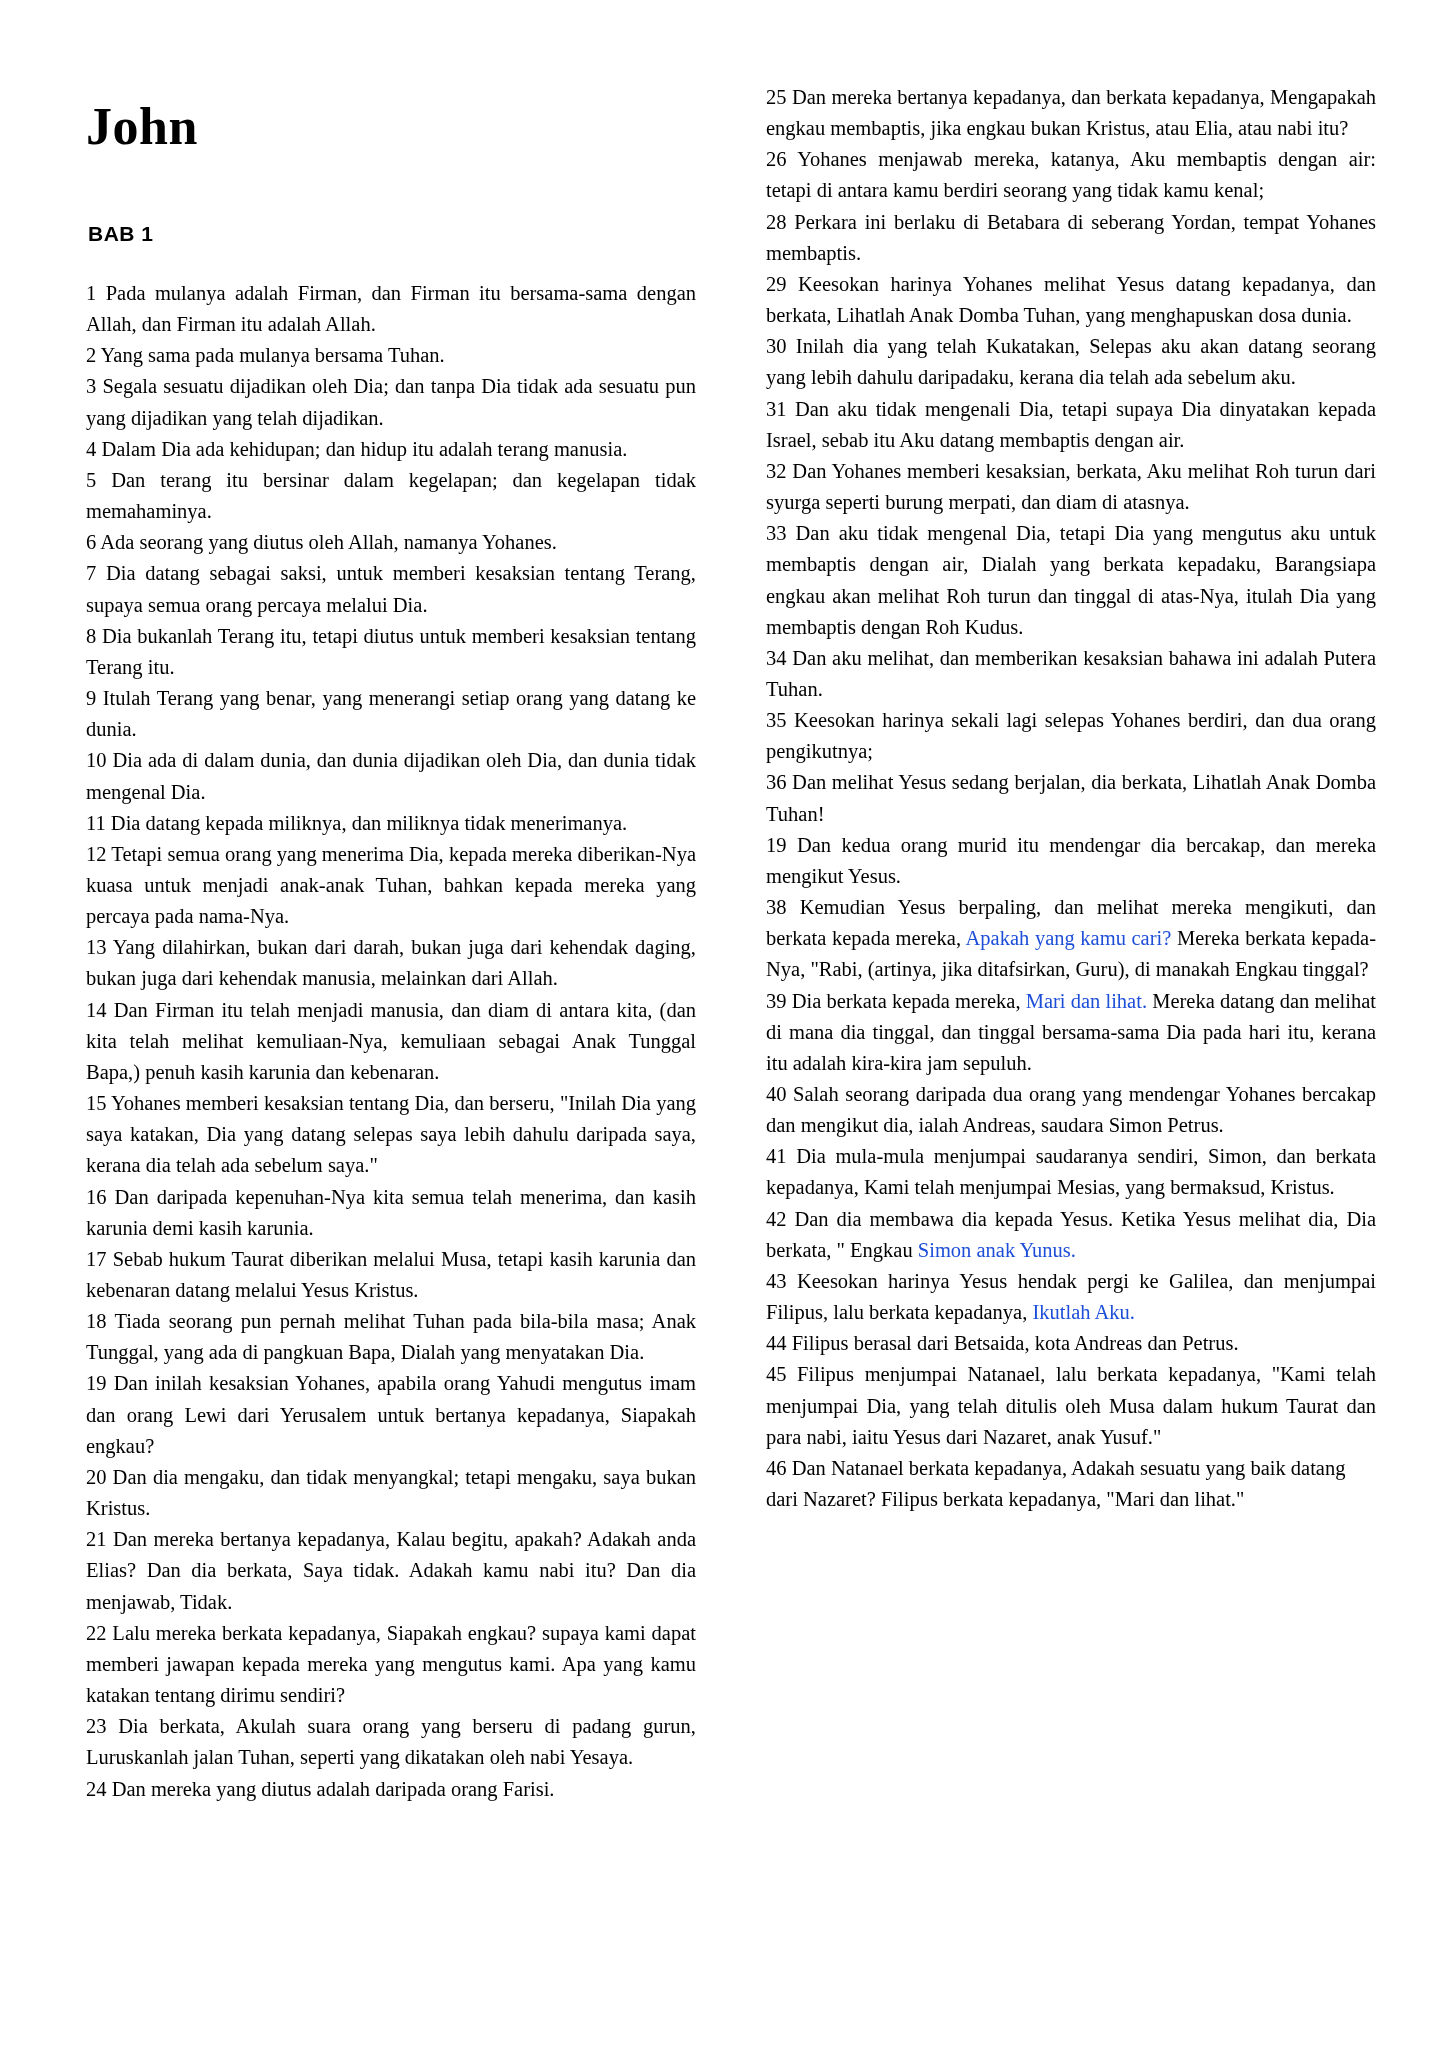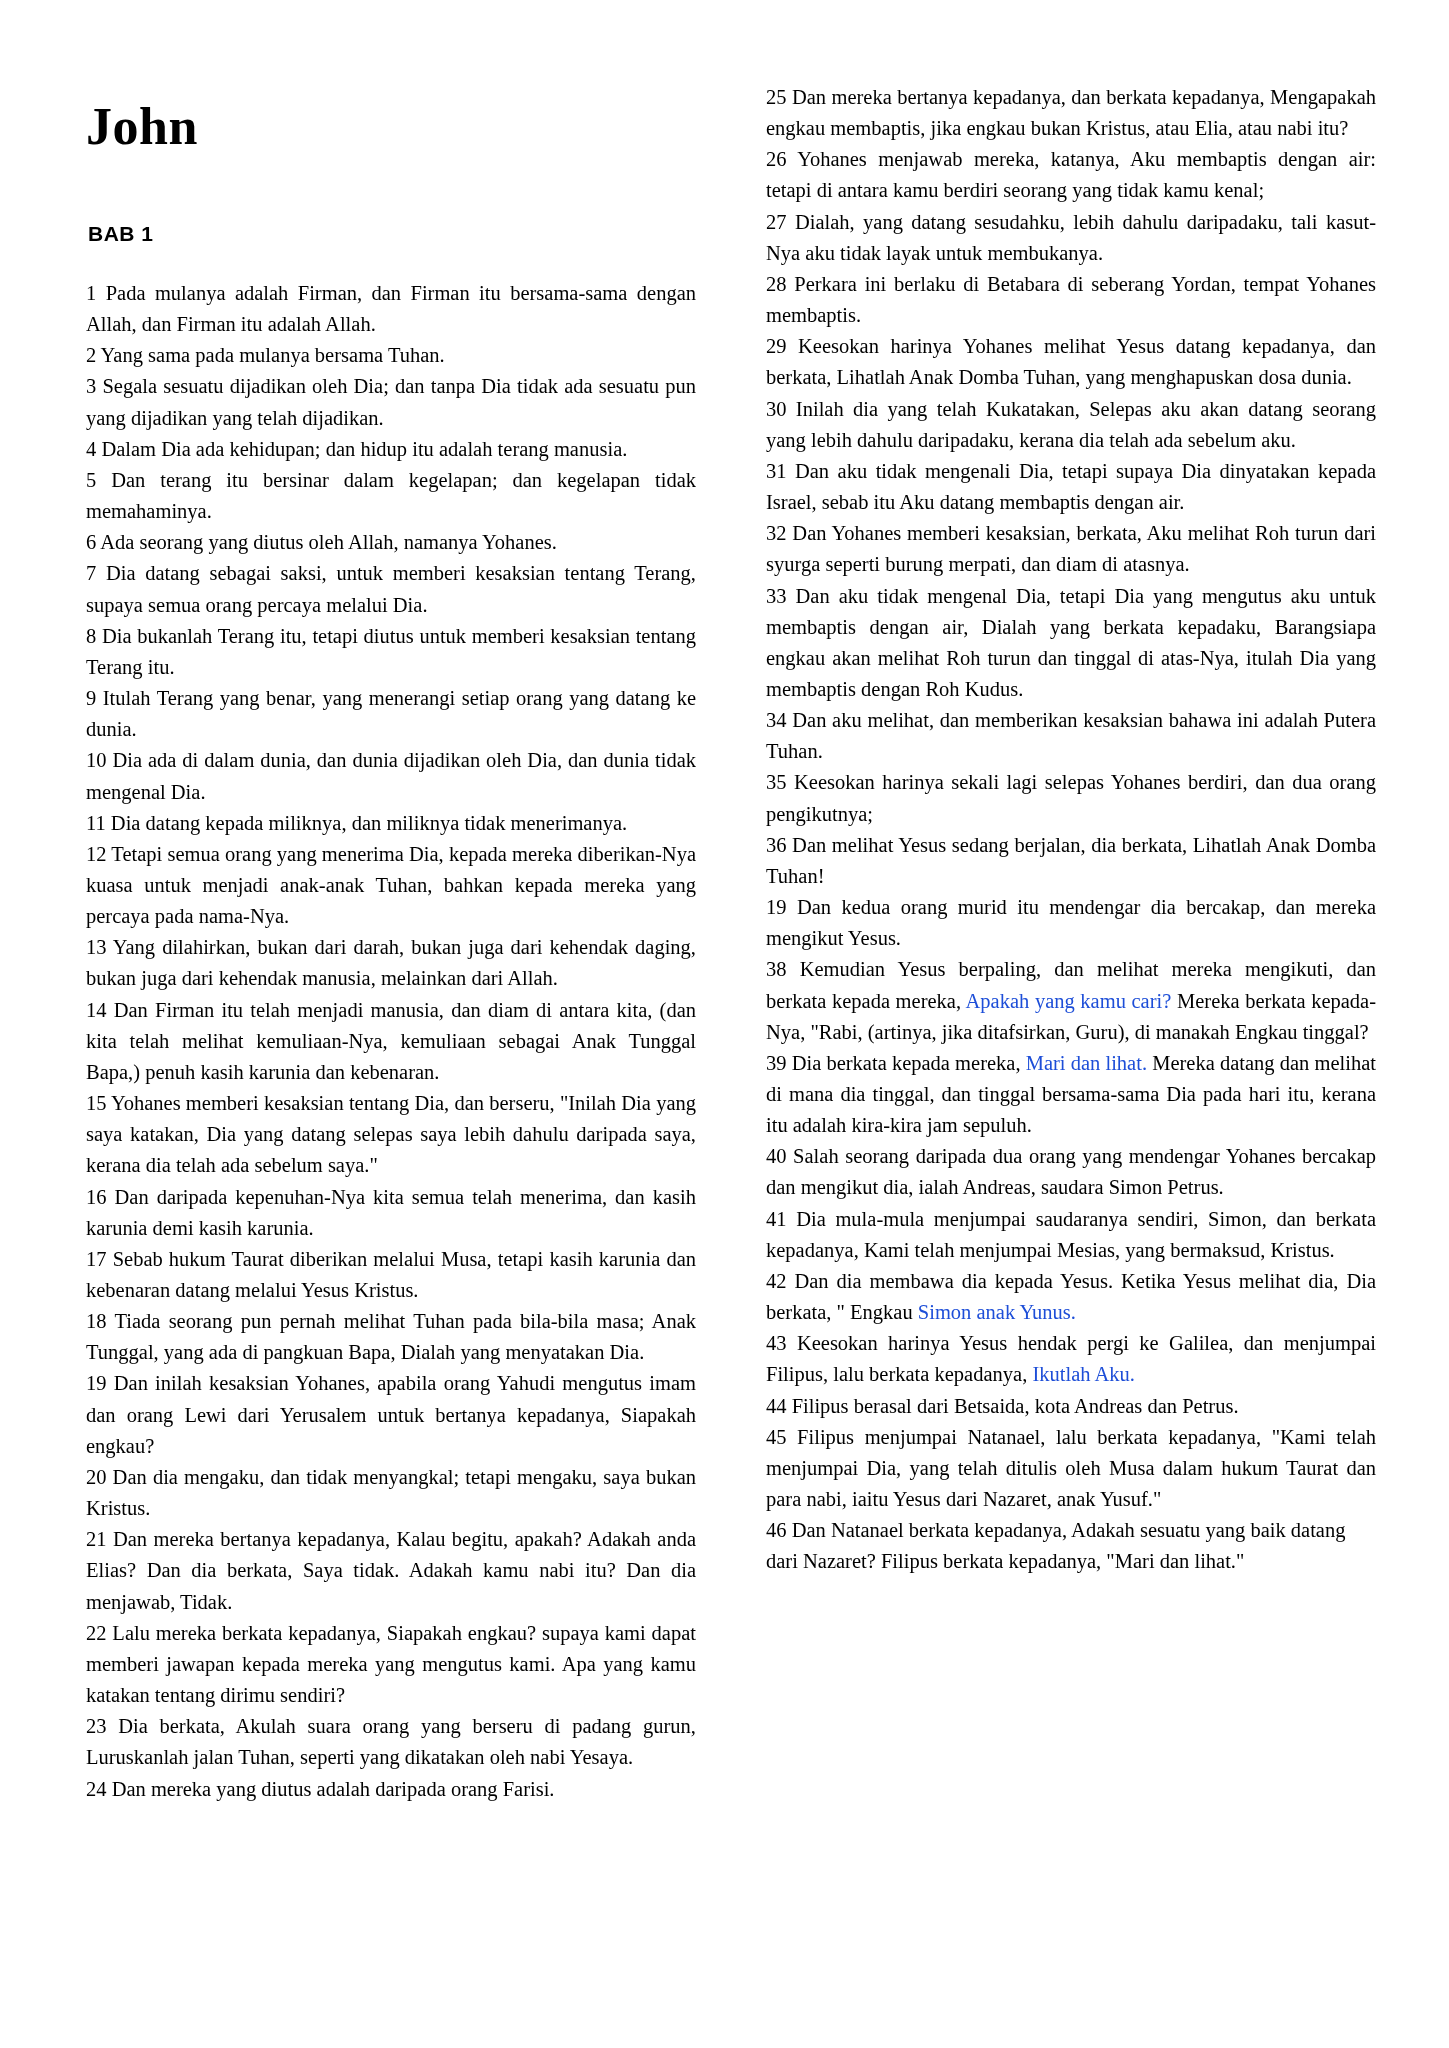--- a/index.html
+++ b/index.html
@@ -109,21 +109,20 @@
         <p class="verse">19 Dan inilah kesaksian Yohanes, apabila orang Yahudi mengutus imam dan orang Lewi dari Yerusalem untuk bertanya kepadanya, Siapakah engkau?</p>
         <p class="verse">20 Dan dia mengaku, dan tidak menyangkal; tetapi mengaku, saya bukan Kristus.</p>
         <p class="verse">21 Dan mereka bertanya kepadanya, Kalau begitu, apakah? Adakah anda Elias? Dan dia berkata, Saya tidak. Adakah kamu nabi itu? Dan dia menjawab, Tidak.</p>
         <p class="verse">22 Lalu mereka berkata kepadanya, Siapakah engkau? supaya kami dapat memberi jawapan kepada mereka yang mengutus kami. Apa yang kamu katakan tentang dirimu sendiri?</p>
         <p class="verse">23 Dia berkata, Akulah suara orang yang berseru di padang gurun, Luruskanlah jalan Tuhan, seperti yang dikatakan oleh nabi Yesaya.</p>
         <p class="verse">24 Dan mereka yang diutus adalah daripada orang Farisi.</p>
       </div>
     <div class="col col-right" id="col-right">
         <p class="verse">25 Dan mereka bertanya kepadanya, dan berkata kepadanya, Mengapakah engkau membaptis, jika engkau bukan Kristus, atau Elia, atau nabi itu?</p>
         <p class="verse">26 Yohanes menjawab mereka, katanya, Aku membaptis dengan air: tetapi di antara kamu berdiri seorang yang tidak kamu kenal;</p>
-        <p class="verse">27 Dialah, yang datang sesudahku, lebih dahulu daripadaku, tali kasut-Nya aku tidak layak untuk membukanya.</p>
         <p class="verse">28 Perkara ini berlaku di Betabara di seberang Yordan, tempat Yohanes membaptis.</p>
         <p class="verse">29 Keesokan harinya Yohanes melihat Yesus datang kepadanya, dan berkata, Lihatlah Anak Domba Tuhan, yang menghapuskan dosa dunia.</p>
         <p class="verse">30 Inilah dia yang telah Kukatakan, Selepas aku akan datang seorang yang lebih dahulu daripadaku, kerana dia telah ada sebelum aku.</p>
         <p class="verse">31 Dan aku tidak mengenali Dia, tetapi supaya Dia dinyatakan kepada Israel, sebab itu Aku datang membaptis dengan air.</p>
         <p class="verse">32 Dan Yohanes memberi kesaksian, berkata, Aku melihat Roh turun dari syurga seperti burung merpati, dan diam di atasnya.</p>
         <p class="verse">33 Dan aku tidak mengenal Dia, tetapi Dia yang mengutus aku untuk membaptis dengan air, Dialah yang berkata kepadaku, Barangsiapa engkau akan melihat Roh turun dan tinggal di atas-Nya, itulah Dia yang membaptis dengan Roh Kudus.</p>
         <p class="verse">34 Dan aku melihat, dan memberikan kesaksian bahawa ini adalah Putera Tuhan.</p>
         <p class="verse">35 Keesokan harinya sekali lagi selepas Yohanes berdiri, dan dua orang pengikutnya;</p>
         <p class="verse">36 Dan melihat Yesus sedang berjalan, dia berkata, Lihatlah Anak Domba Tuhan!</p>
         <p class="verse">19 Dan kedua orang murid itu mendengar dia bercakap, dan mereka mengikut Yesus.</p>

